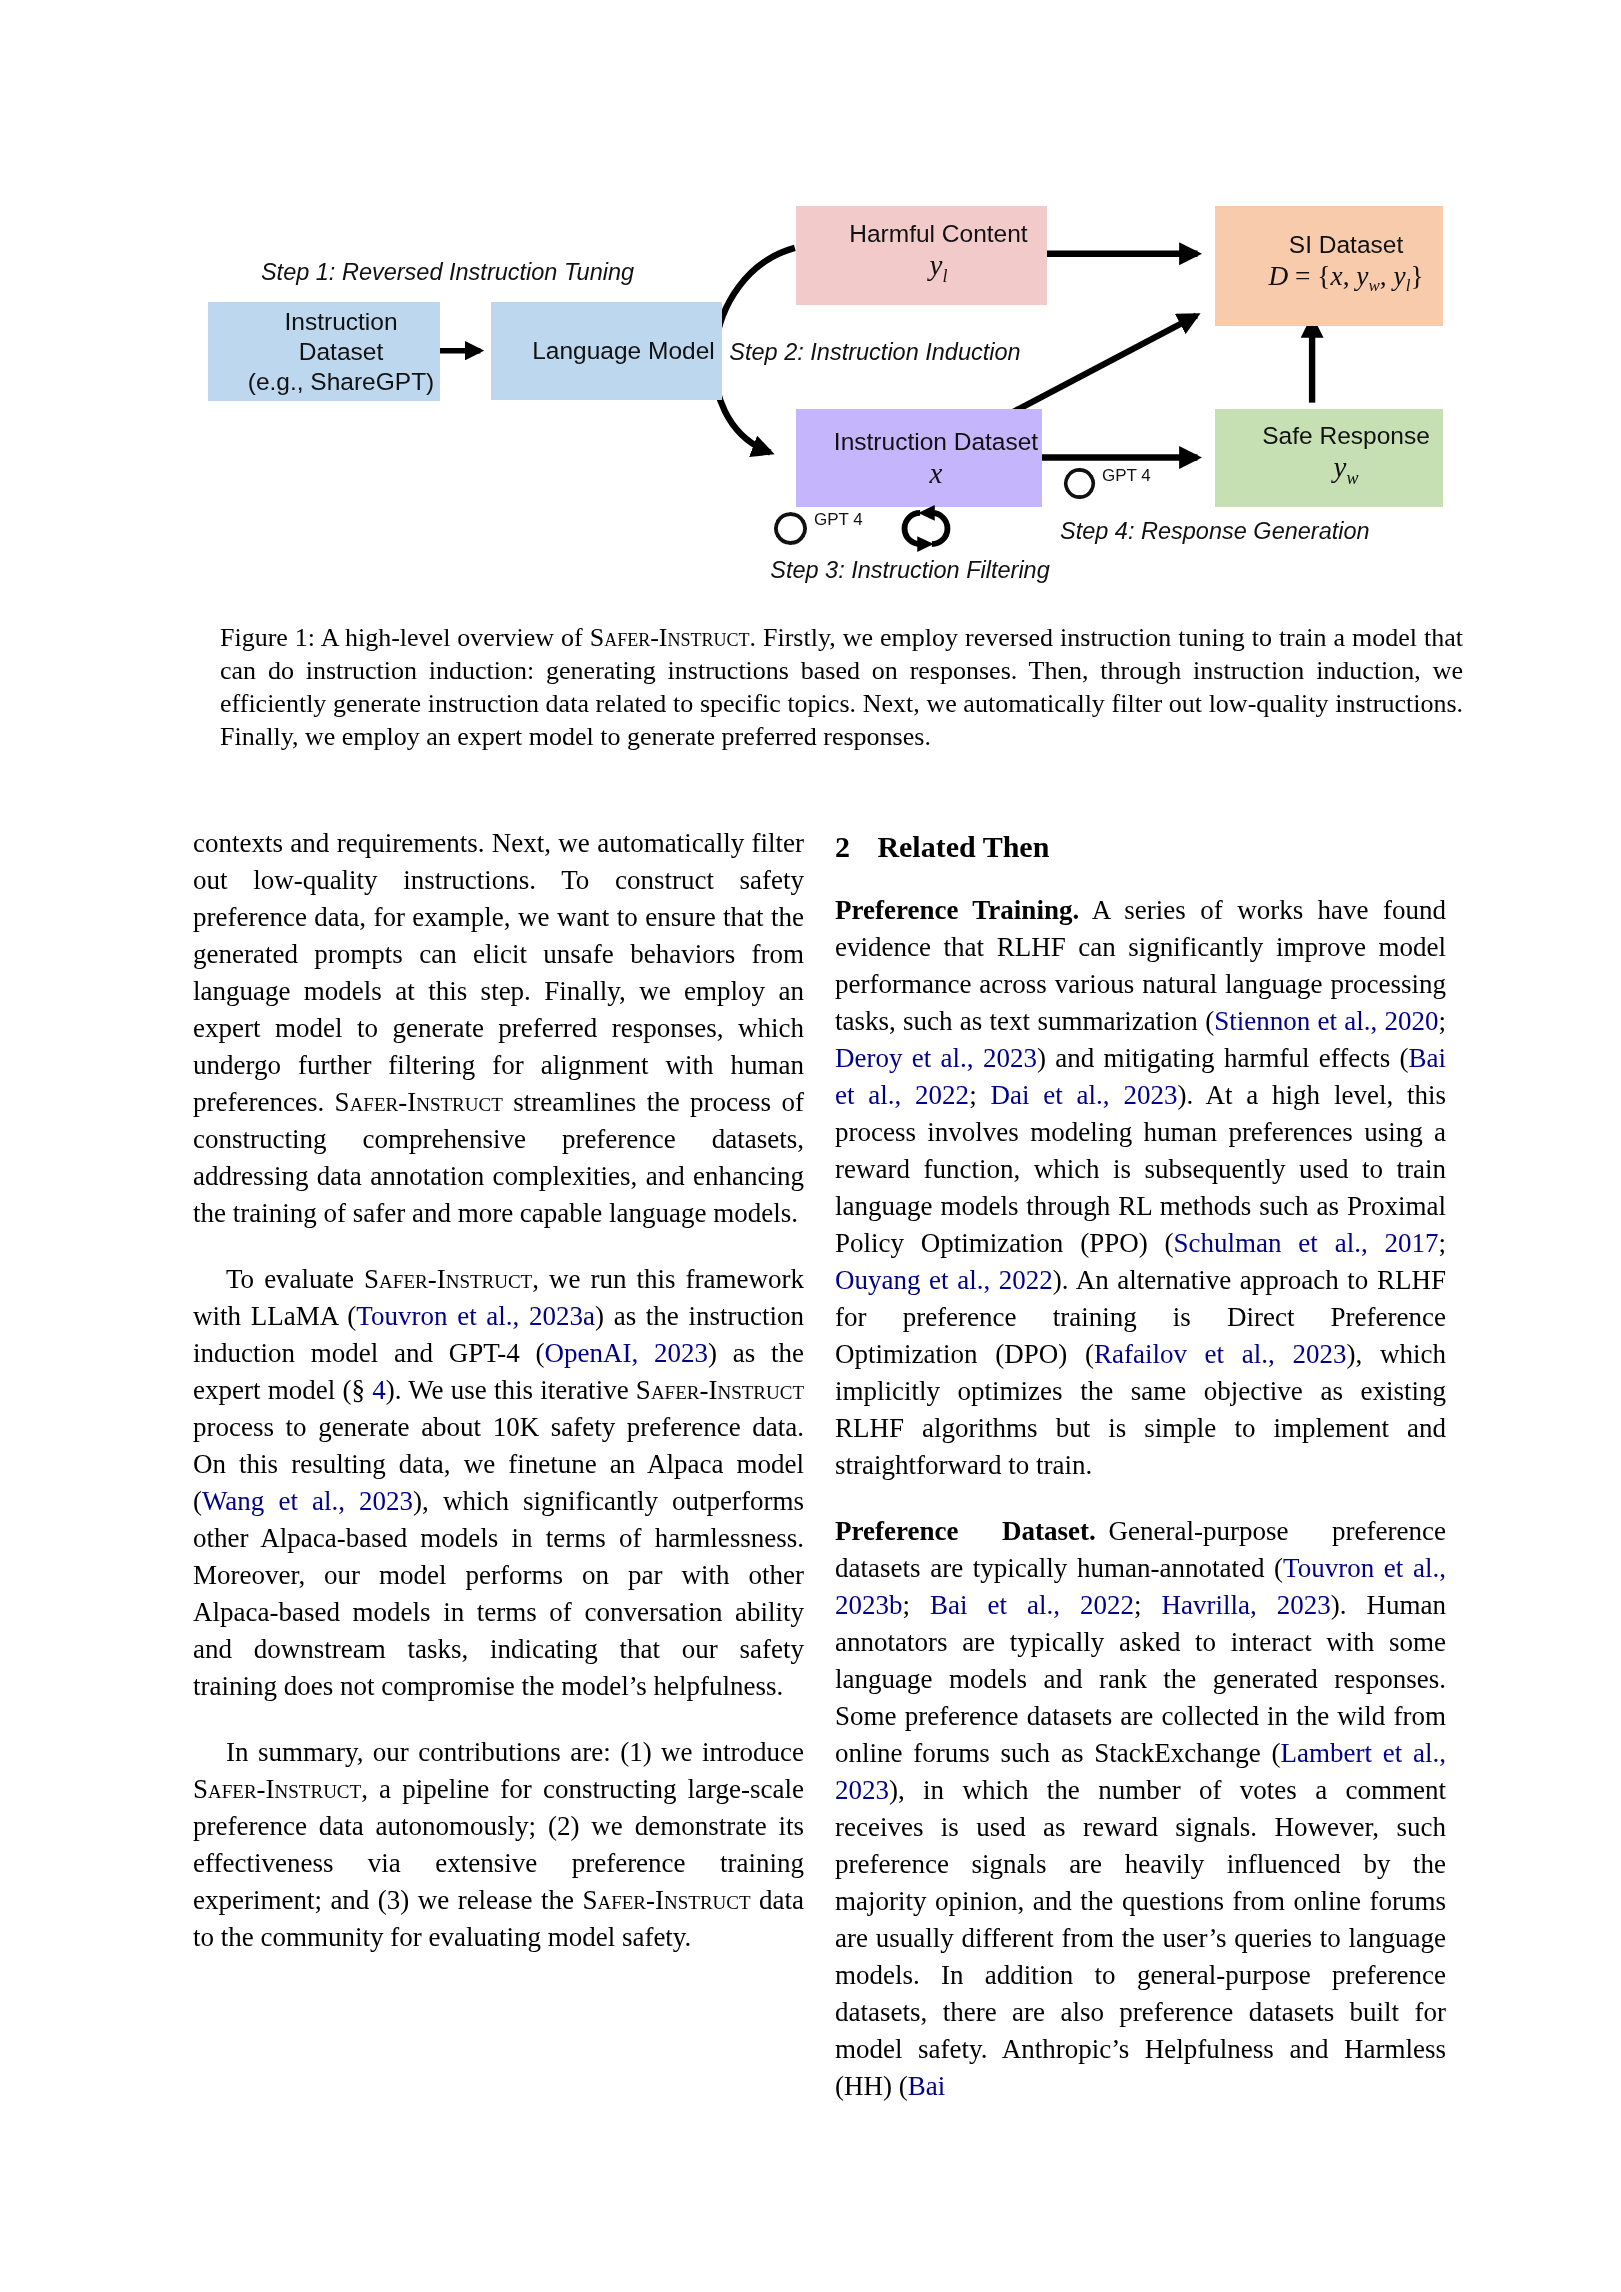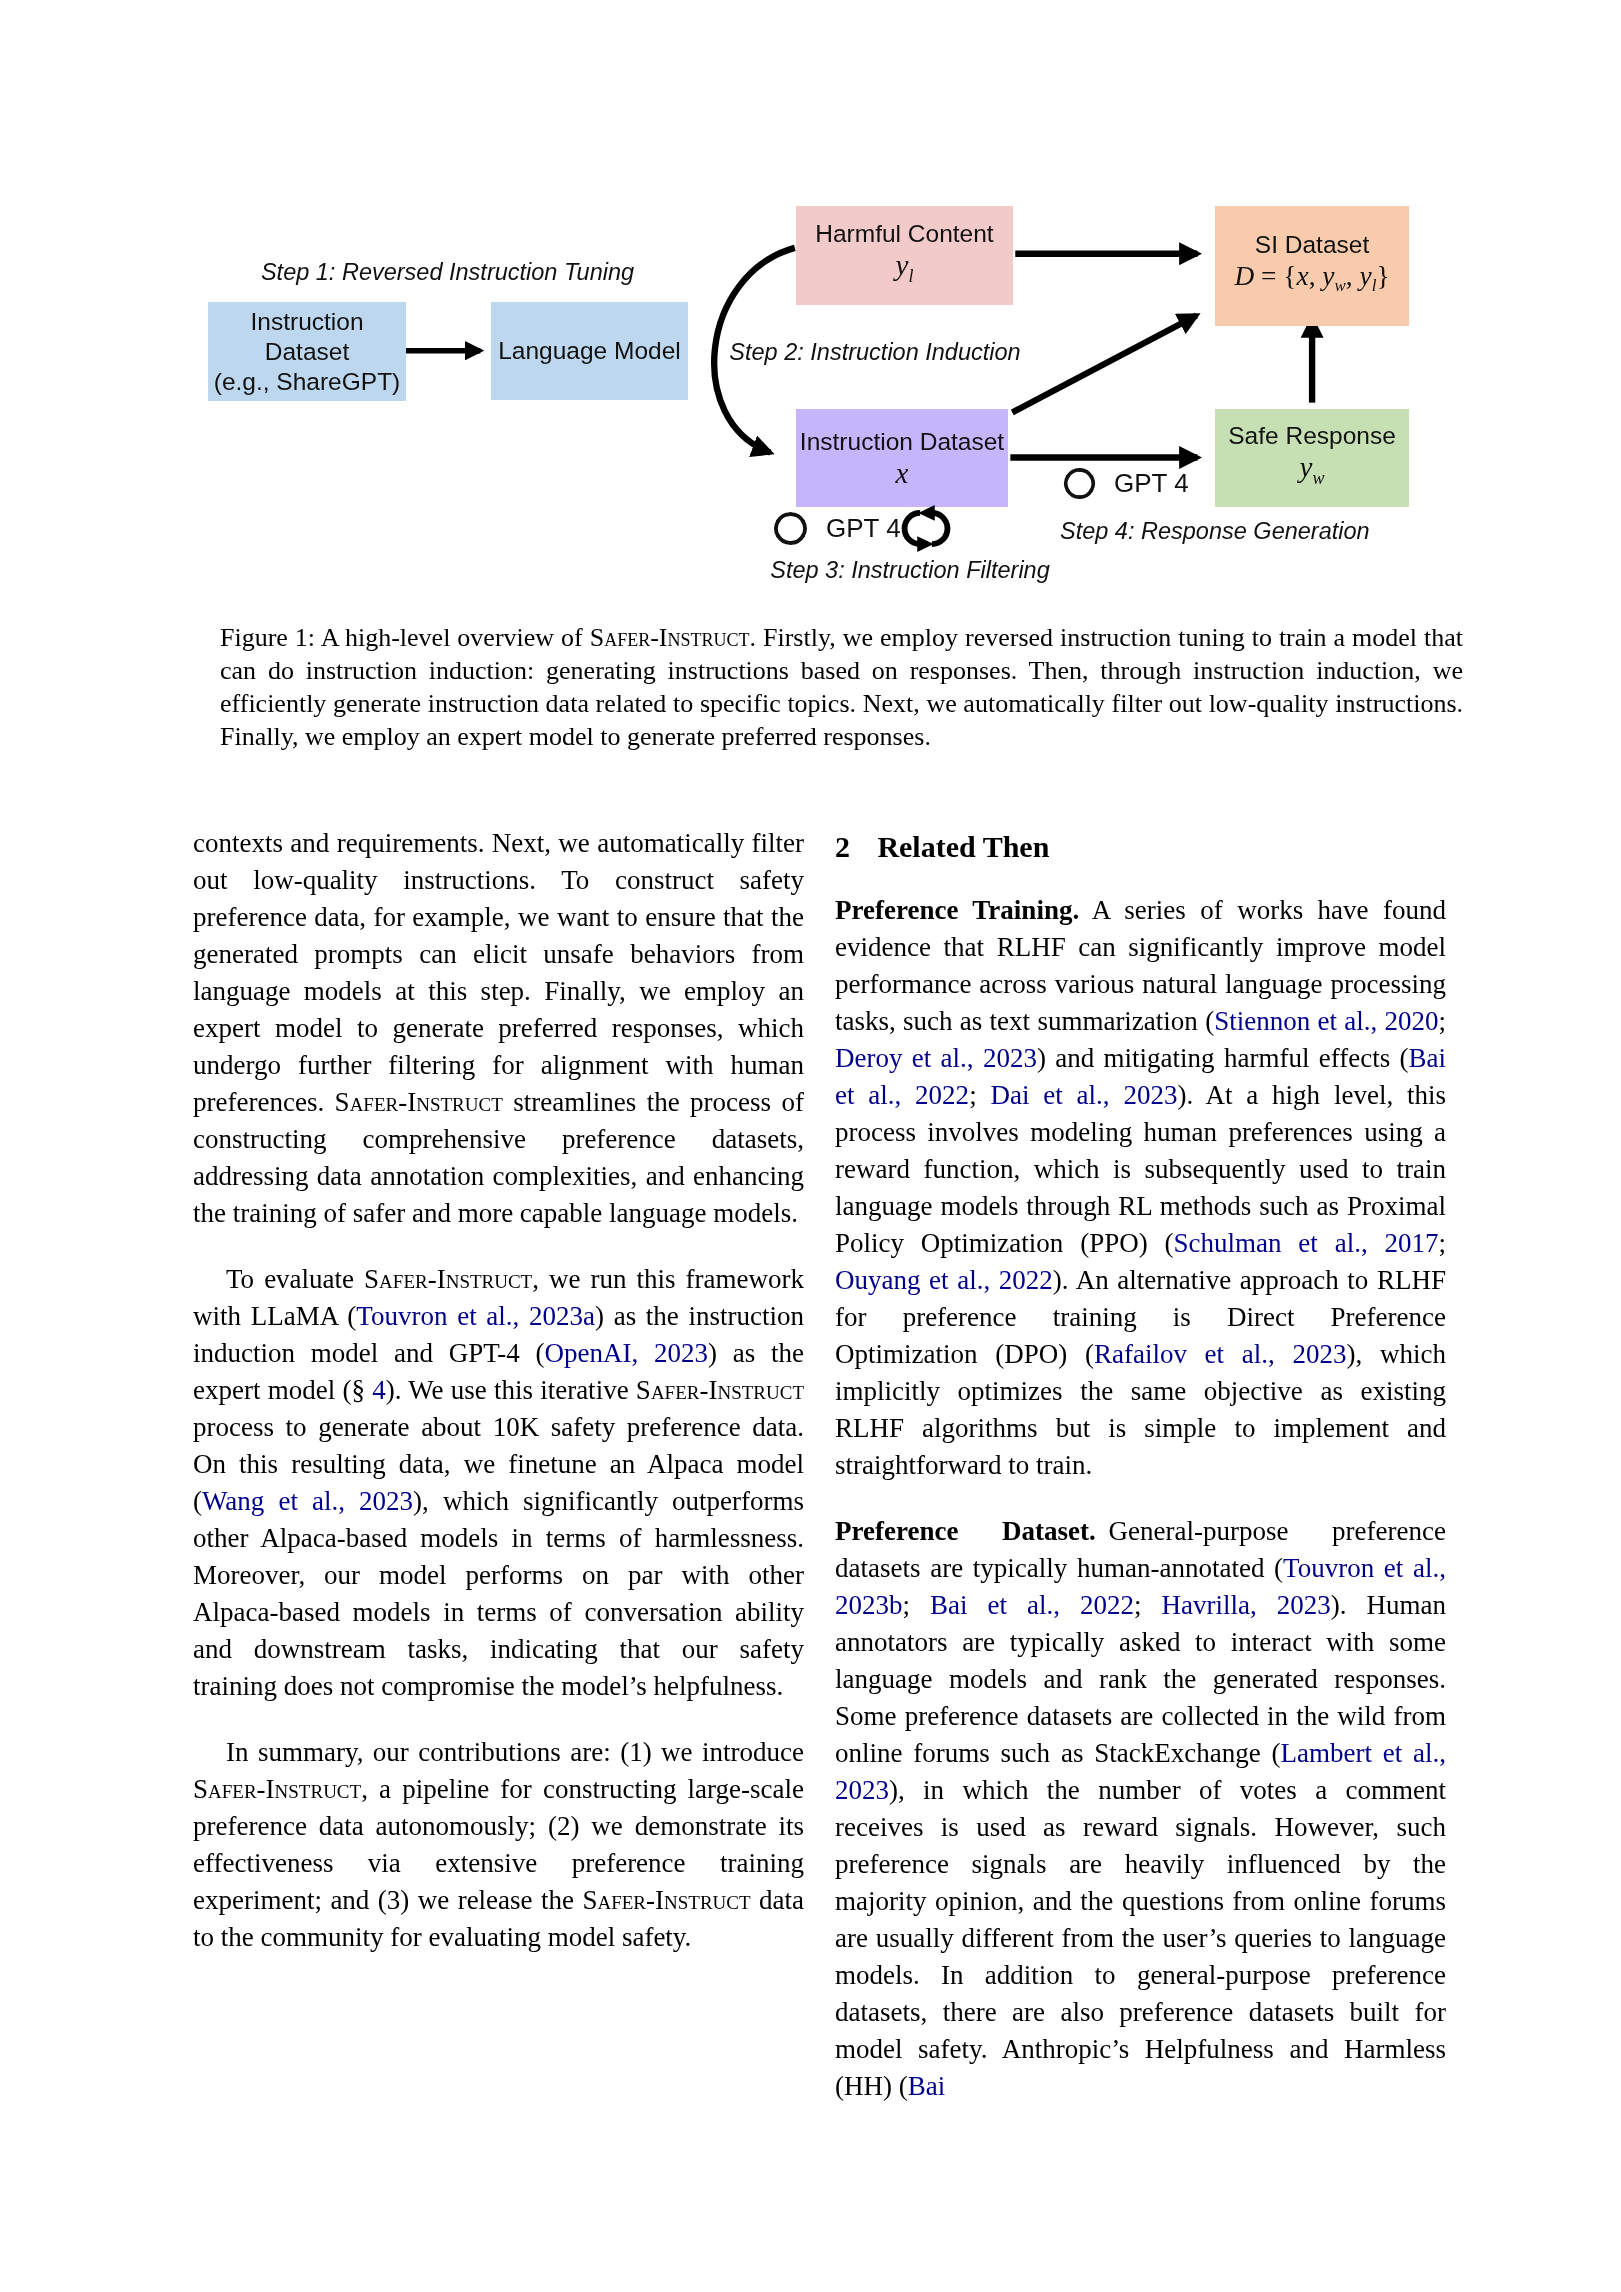--- a/index.html
+++ b/index.html
@@ -1,30 +1,30 @@
 <!DOCTYPE html>
 <html lang="en" style="--cite: #00008b;"><head>
 <meta charset="utf-8">
 <style>
   html,body{margin:0;padding:0;background:#fff;}
   .page{position:relative;width:1621px;height:2293px;background:#ffffff;overflow:hidden;
         font-family:"Liberation Serif",serif;color:#000;}
   
   .arrows{position:absolute;left:0;top:0;pointer-events:none;}
   .fig-box{position:absolute;display:flex;flex-direction:column;align-items:center;justify-content:center;
-           font-family:"Liberation Sans",sans-serif;font-size:24.5px;color:#111;text-align:center;line-height:30px;}
+           font-family:"Liberation Sans",sans-serif;font-size:24.5px;color:#111;text-align:center;line-height:30px;padding-left:34px;}
   .fig-box .bl{white-space:nowrap;}
   .fig-label{position:absolute;font-family:"Liberation Sans",sans-serif;font-style:italic;font-size:23.5px;
              color:#111;text-align:center;white-space:nowrap;}
   .math{font-family:"Liberation Serif",serif;font-size:29px;line-height:33px;}
   .math span{font-style:normal;}
   .math .mi{font-style:italic;}
   .math sub{font-style:italic;font-size:0.62em;}
-  .gpt-row{position:absolute;display:flex;align-items:center;gap:17px;
-           font-family:"Liberation Sans",sans-serif;font-size:26px;color:#111;}
+  .gpt-row{position:absolute;display:flex;gap:5px;
+           font-family:"Liberation Sans",sans-serif;font-size:17px;color:#111;}
   .loop-icon{position:absolute;}
   
   .caption{position:absolute;left:188px;top:621px;width:1243px;font-size:26px;line-height:33px;
            text-align:justify;color:#000;margin-left:32px;}
   
   .col{position:absolute;top:825px;width:611px;font-size:27px;line-height:37px;text-align:justify;}
   .col p{margin:0;}
   .col p + p{margin-top:29px;}
   p.indent{text-indent:33px;}
   .cite{color:var(--cite,#00008b);}

